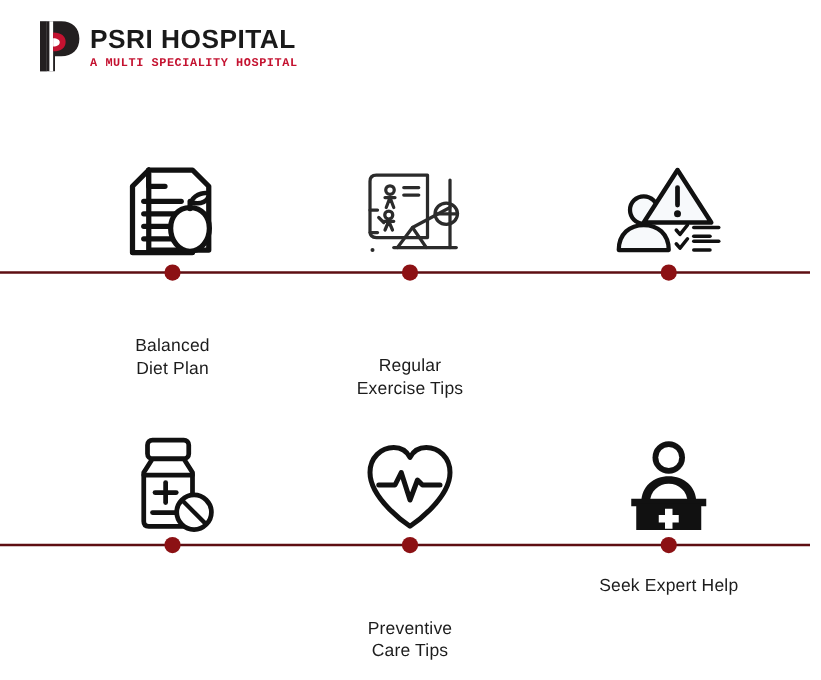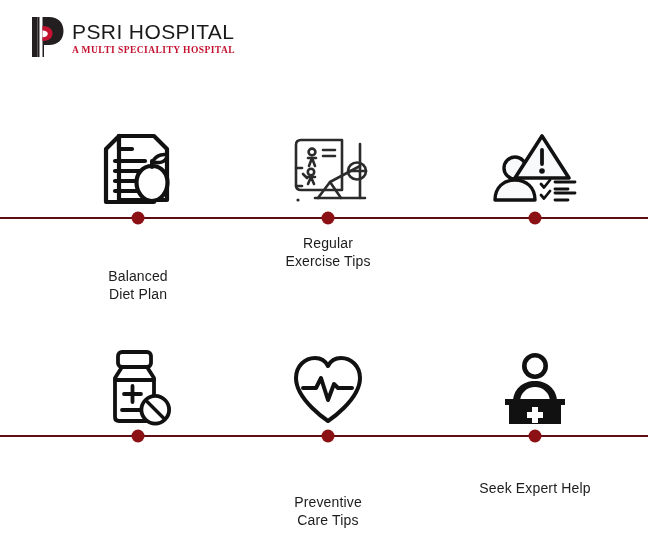--- a/index.html
+++ b/index.html
@@ -35,27 +35,27 @@
   }
   #logo-text {
     display: flex;
     flex-direction: column;
     justify-content: center;
     margin-top: 2px;
   }
   #logo-title {
     font-family: "Liberation Sans", sans-serif;
     font-size: 21px;
-    font-weight: normal;
+    font-weight: bold;
     color: #1a1a1a;
     letter-spacing: 0.4px;
     line-height: 1;
   }
   #logo-sub {
-    font-family: Liberation Serif, serif;
+    font-family: Liberation Mono, monospace;
     font-size: 9.5px;
     font-weight: bold;
     color: #c41230;
     letter-spacing: 0.45px;
     line-height: 1;
     margin-top: 4px;
   }
 
   
   .tl-row {
@@ -174,21 +174,21 @@
           <path d="M75 14 L75 68"></path>
           <path d="M75 36 L45 52 L33 68"></path>
           <path d="M45 52 L56 68"></path>
           <path d="M30 68 H80"></path>
           <ellipse cx="72" cy="41" rx="9" ry="8.5"></ellipse>
           <path d="M64 41 H81"></path>
         </g>
         <circle cx="13" cy="70" r="1.6" fill="#2b2b2b"></circle>
       </svg>
     </div>
-    <div class="cell-label" style="margin-top:27px">Regular
+    <div class="cell-label" style="margin-top:76px">Regular
 Exercise Tips</div>
   </div>
 
   <div class="cell" style="left:435px; top:122px">
     <div class="cell-icon">
       <svg width="90" height="78" viewBox="0 0 90 78">
         <g>
           <circle cx="25" cy="38" r="11" fill="#f7f9fb" stroke="#111111" stroke-width="3.4"></circle>
           <path d="M5 70 C5 57 14 50 25 50 C36 50 45 57 45 70 Z" fill="#f7f9fb" stroke="#111111" stroke-width="3.4" stroke-linejoin="round"></path>
           <path d="M52 6 L79 48 H25 Z" fill="#f7f9fb" stroke="#111111" stroke-width="3.6" stroke-linejoin="round"></path>
@@ -246,16 +246,16 @@
       <svg width="80" height="80" viewBox="0 0 80 80">
         <circle cx="40" cy="20" r="13" fill="#111111"></circle>
         <circle cx="40" cy="20" r="8.4" fill="#ffffff"></circle>
         <path d="M18 56 C18 43 28 35 40 35 C52 35 62 43 62 56 Z" fill="#111111"></path>
         <path d="M25 56 C25 47 32 41 40 41 C48 41 55 47 55 56 Z" fill="#ffffff"></path>
         <rect x="10" y="53" width="60" height="6" fill="#111111"></rect>
         <rect x="14" y="57" width="52" height="21" fill="#111111"></rect>
         <path d="M37 61 H43 V66 H48 V72 H43 V77 H37 V72 H32 V66 H37 Z" fill="#ffffff"></path>
       </svg>
     </div>
-    <div class="cell-label" style="margin-top:54px">Seek Expert Help</div>
+    <div class="cell-label" style="margin-top:34px">Seek Expert Help</div>
   </div>
 
 </div>
 
 </body></html>

